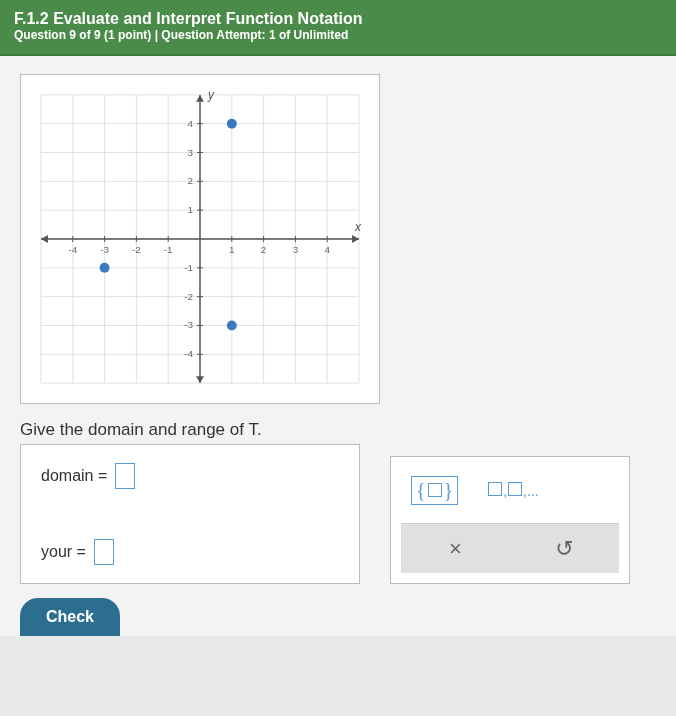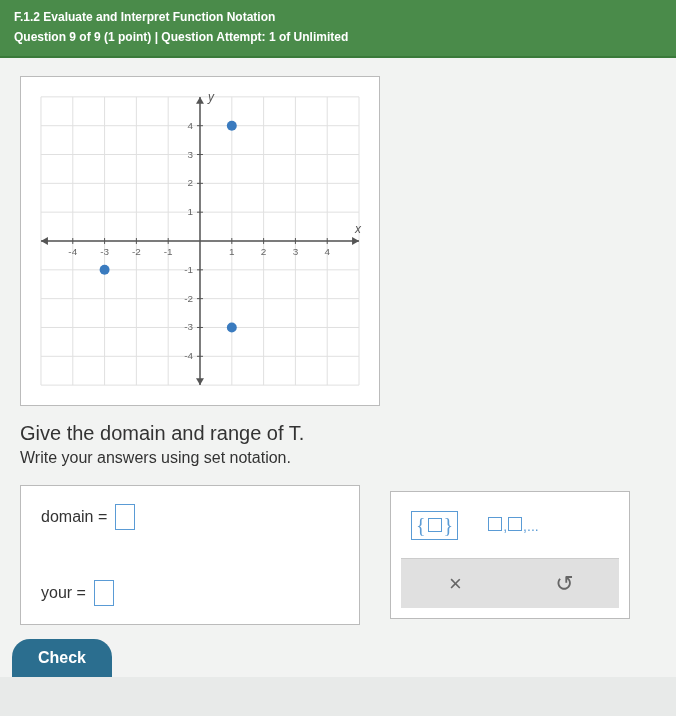--- a/index.html
+++ b/index.html
@@ -10,58 +10,58 @@
     height: 716px;
     overflow: hidden;
   }
   .header {
     background: #4a8b4a;
     color: #fff;
     padding: 10px 14px 12px 14px;
     border-bottom: 2px solid #3a7a3a;
   }
   .header-title {
-    font-size: 12px;
+    font-size: 16px;
     font-weight: bold;
-    margin-bottom: 6px;
+    margin-bottom: 0;
   }
   .header-sub {
     font-size: 12px;
     font-weight: bold;
   }
   .content {
     padding: 18px 12px 0 12px;
     background: #f2f3f2;
   }
   .graph-box {
     width: 360px;
     height: 330px;
     background: #fff;
     border: 1px solid #bbb;
     position: relative;
     margin-left: 8px;
     margin-bottom: 16px;
   }
   .graph-box svg { width: 100%; height: 100%; }
   .instructions {
-    font-size: 20px;
+    font-size: 17px;
     color: #333;
     margin: 8px 0 4px 8px;
     font-weight: 500;
   }
   .instructions2 {
     font-size: 16px;
     color: #333;
     margin: 0 0 18px 8px;
     font-weight: 500;
   }
   .lower-row {
     display: flex;
     gap: 30px;
-    align-items: center;
+    align-items: flex-end;
     margin-left: 8px;
   }
   .answer-box {
     width: 340px;
     height: 140px;
     border: 1px solid #bbb;
     background: #fff;
     padding: 18px 20px;
     display: flex;
     flex-direction: column;
@@ -139,20 +139,21 @@
   }
   .check-btn {
     background: #2b6e8f;
     color: #fff;
     font-size: 16px;
     font-weight: bold;
     padding: 10px 24px;
     border-radius: 18px 18px 0 0;
     display: inline-block;
     margin-top: 14px;
+    margin-left: 8px;
     cursor: pointer;
     width: 100px;
     text-align: center;
   }
 </style>
 </head>
 <body>
 
 <div class="header">
   <div class="header-title">F.1.2 Evaluate and Interpret Function Notation</div>
@@ -235,21 +236,20 @@
           <circle cx="212" cy="252" r="5" fill="#3a7bbf"></circle>
         </g>
       <g id="axis-labels">
           <text x="336" y="157" font-size="12" fill="#555" font-style="italic">x</text>
           <text x="188" y="24" font-size="12" fill="#555" font-style="italic">y</text>
         </g>
     </svg>
   </div>
 
   <div class="instructions">Give the domain and range of T.</div>
-  <div class="instructions2">Write your answers using set notation.</div>
 
   <div class="lower-row">
 
     <div class="answer-box">
       <div class="answer-line">
         <span>domain =</span>
         <span class="input-slot"></span>
       </div>
       <div class="answer-line">
         <span>your =</span>

